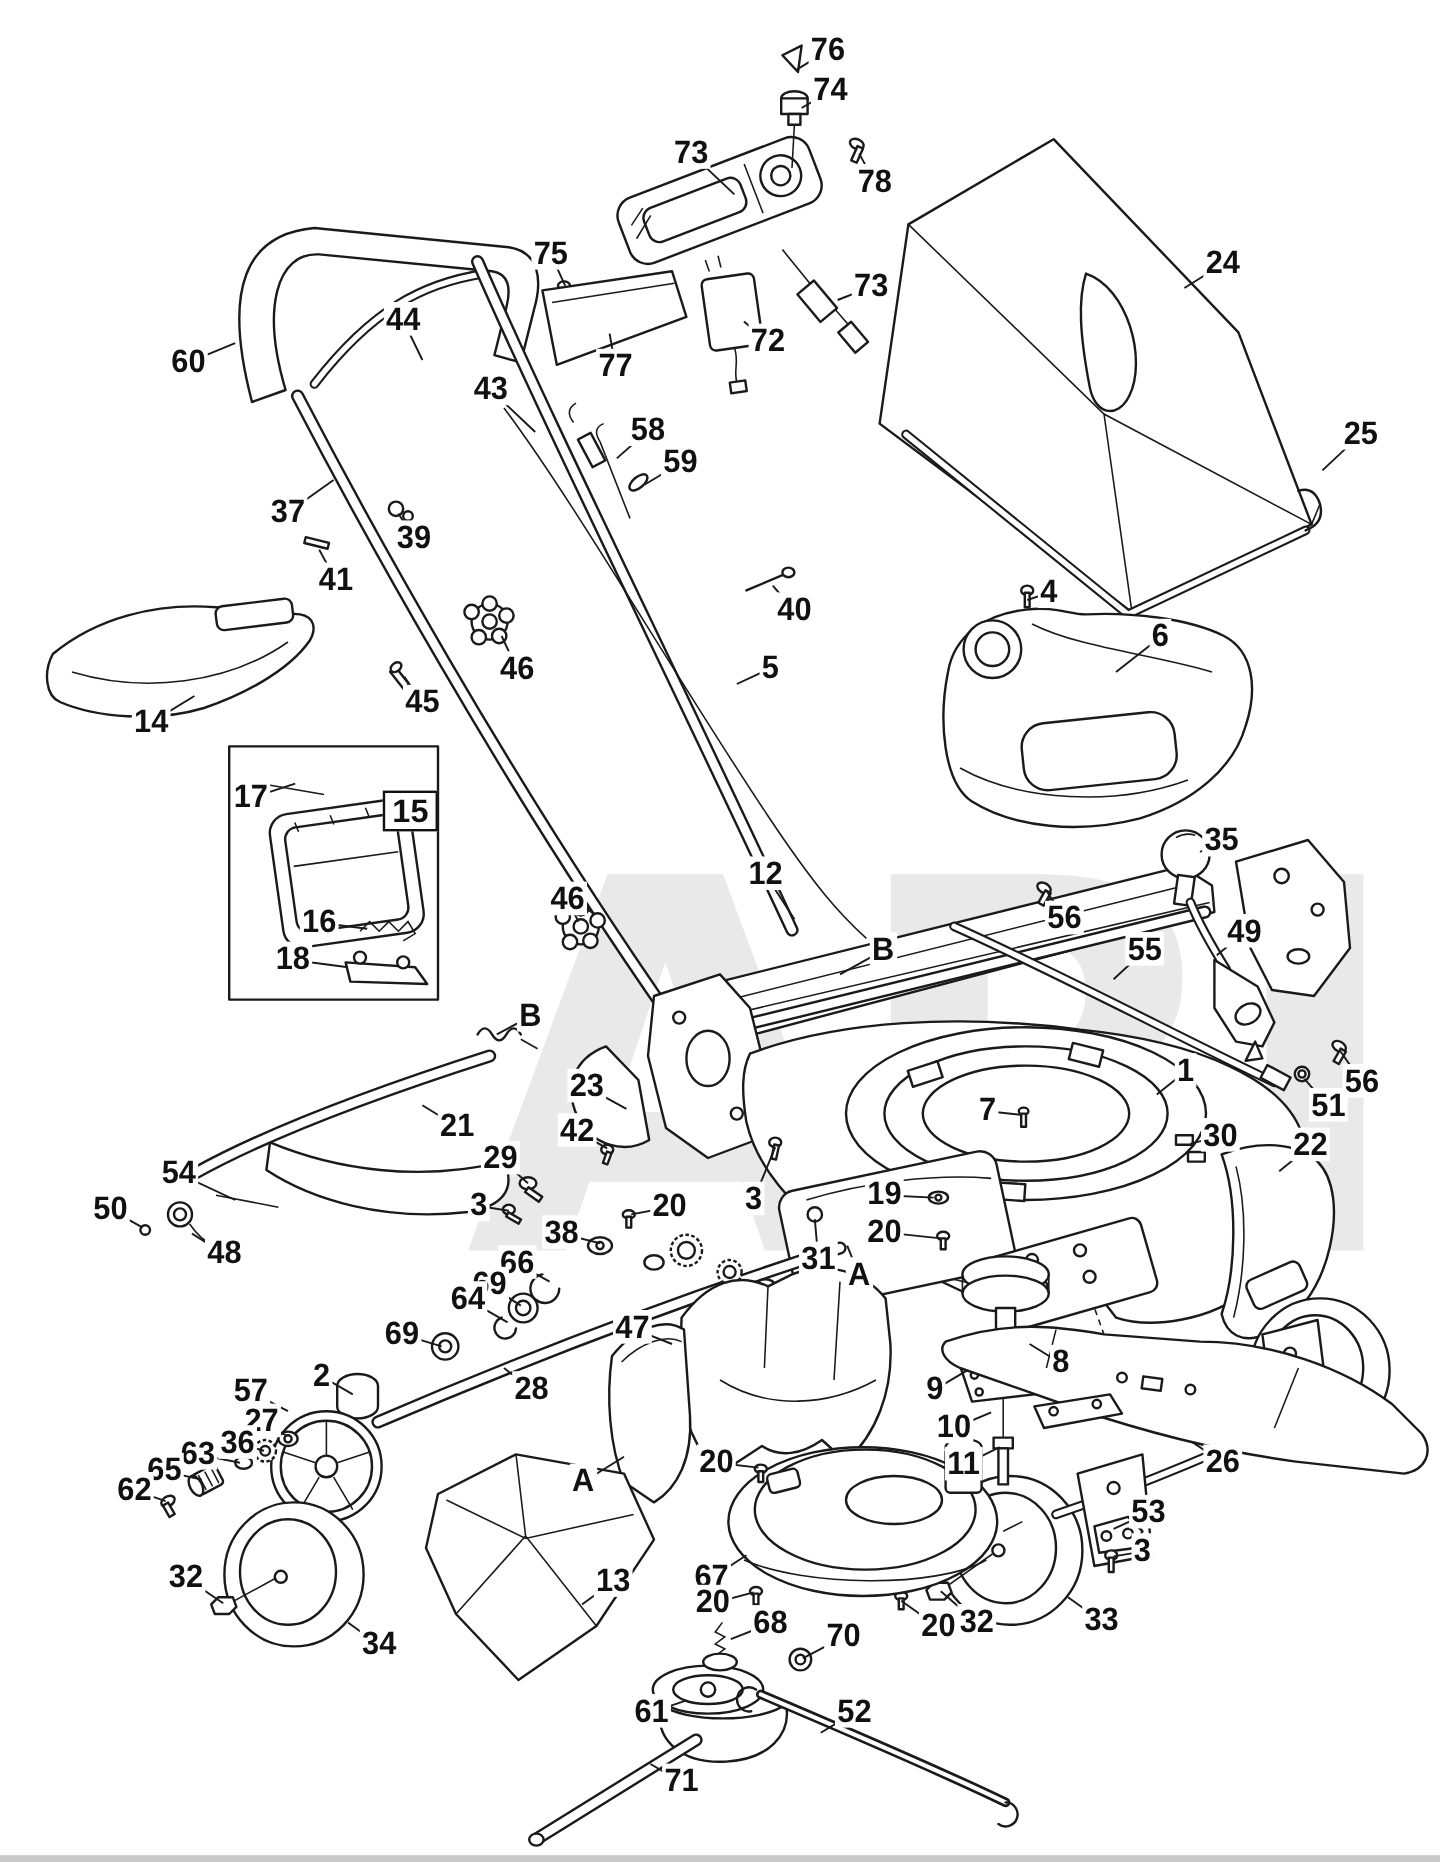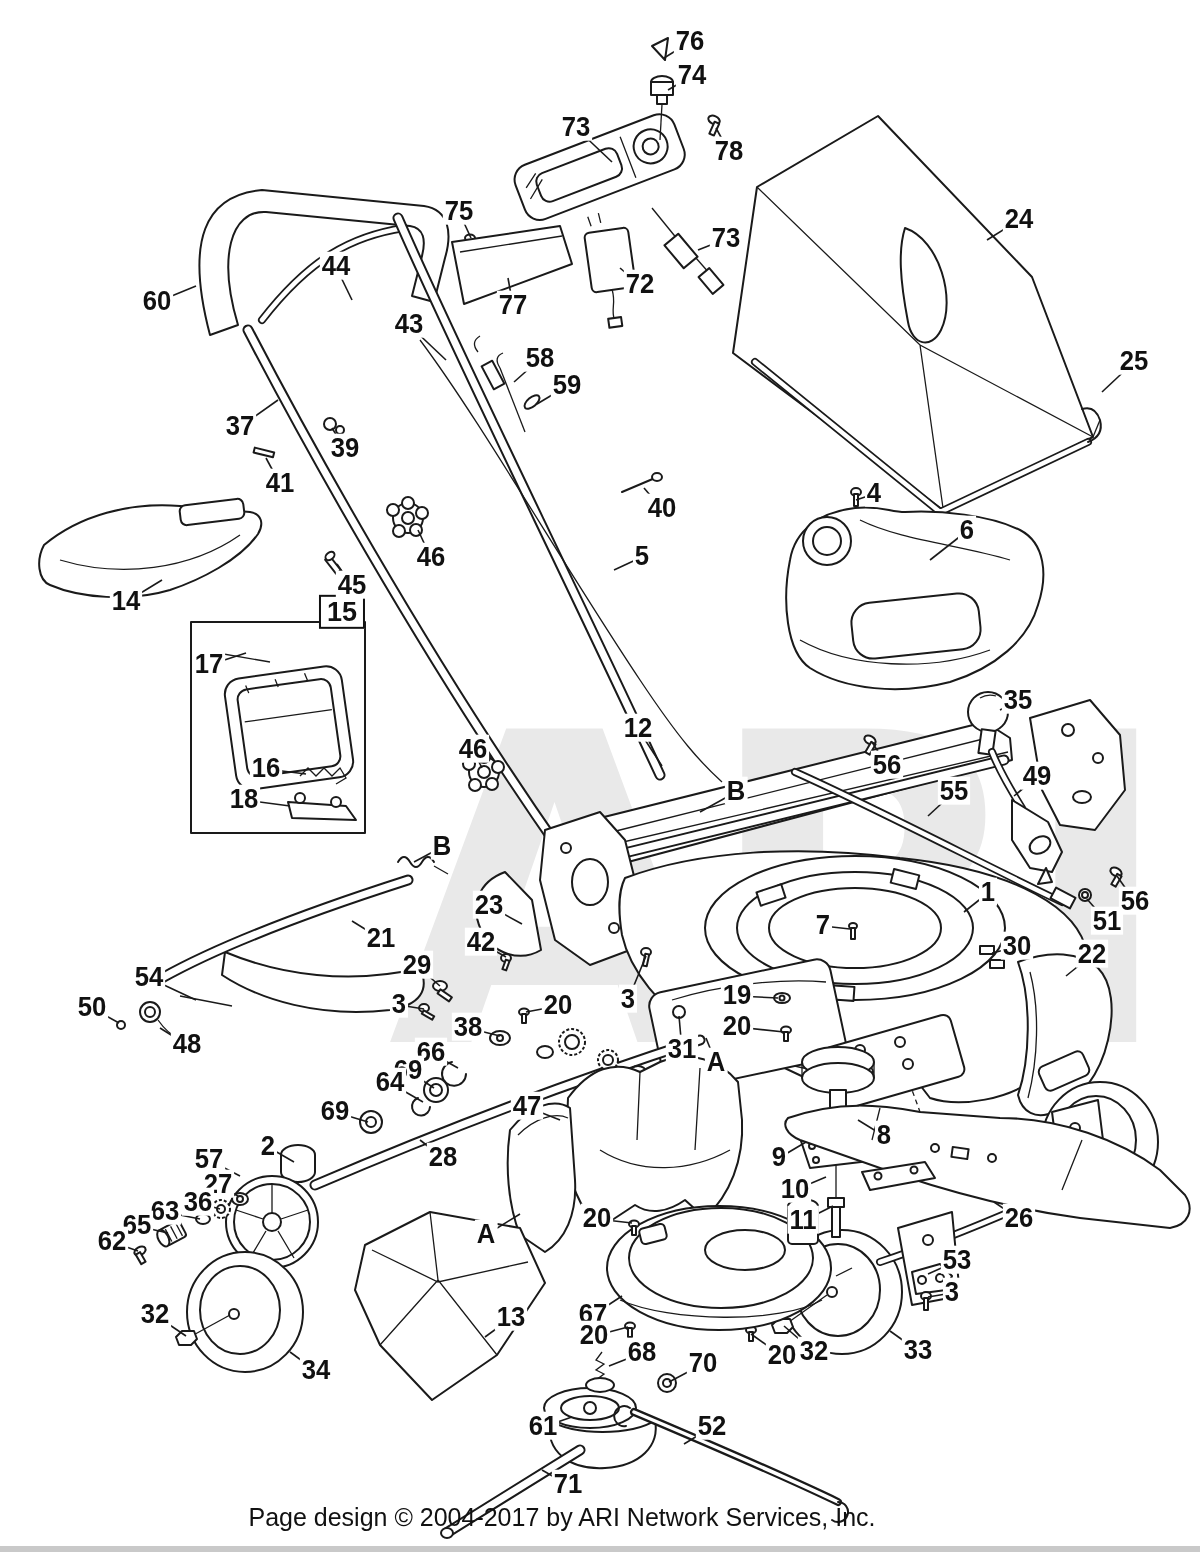--- a/index.html
+++ b/index.html
@@ -497,21 +497,21 @@
         <line x1="597" y1="1219" x2="632" y2="1223" class="leader"></line>
         <line x1="642" y1="1353" x2="609" y2="1366" class="leader"></line>
         <line x1="703" y1="1364" x2="669" y2="1382" class="leader"></line>
         <line x1="543" y1="1427" x2="572" y2="1417" class="leader"></line>
         <line x1="712" y1="1427" x2="684" y2="1444" class="leader"></line>
         <line x1="568" y1="1485" x2="542" y2="1470" class="leader"></line>
         <line x1="511" y1="1318" x2="485" y2="1337" class="leader"></line>
       </g>
 </svg>
 
-<div class="callout boxed" style="left:342px;top:612px;">15</div>
+<div class="callout boxed" style="left:342px;top:676px;">15</div>
 
 <div id="callouts">
       <div class="callout" style="left: 690px; top: 42px;">76</div>
       <div class="callout" style="left: 692px; top: 76px;">74</div>
       <div class="callout" style="left: 576px; top: 128px;">73</div>
       <div class="callout" style="left: 729px; top: 152px;">78</div>
       <div class="callout" style="left: 459px; top: 212px;">75</div>
       <div class="callout" style="left: 513px; top: 306px;">77</div>
       <div class="callout" style="left: 640px; top: 285px;">72</div>
       <div class="callout" style="left: 726px; top: 239px;">73</div>
@@ -594,16 +594,15 @@
       <div class="callout" style="left: 594px; top: 1336px;">20</div>
       <div class="callout" style="left: 597px; top: 1219px;">20</div>
       <div class="callout" style="left: 642px; top: 1353px;">68</div>
       <div class="callout" style="left: 703px; top: 1364px;">70</div>
       <div class="callout" style="left: 543px; top: 1427px;">61</div>
       <div class="callout" style="left: 712px; top: 1427px;">52</div>
       <div class="callout" style="left: 568px; top: 1485px;">71</div>
       <div class="callout" style="left: 511px; top: 1318px;">13</div>
     </div>
 
-<div id="footer">Page design © 2004-2017 by ARI Network Services, Inc.</div>
 <div id="bottom-strip"></div>
 
 </div>
 
 </body></html>

